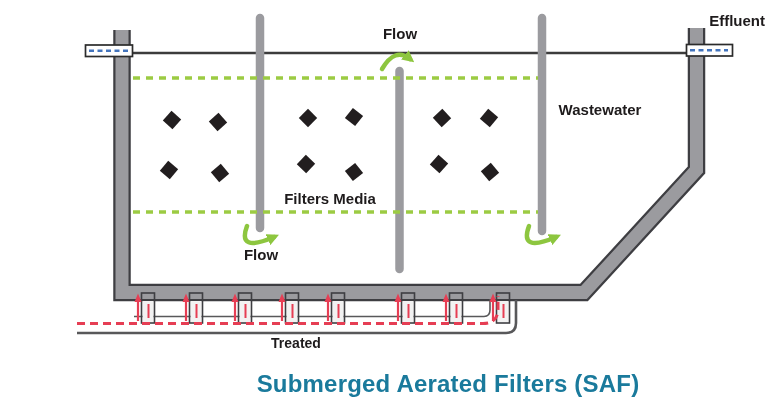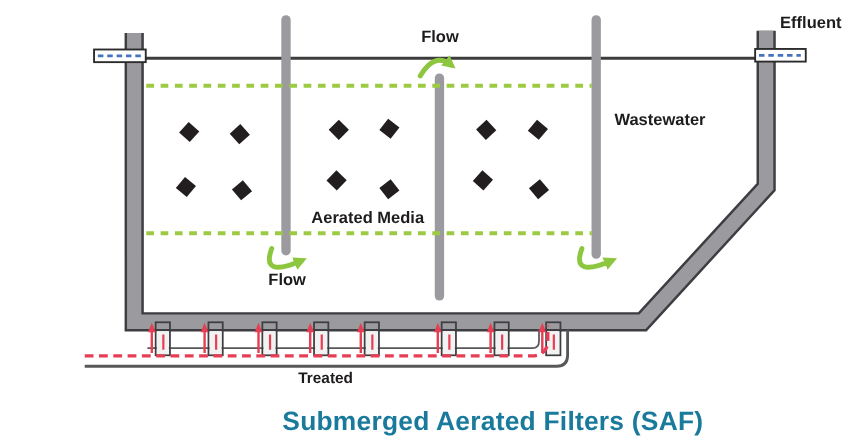--- a/index.html
+++ b/index.html
@@ -149,16 +149,16 @@
     <g>
       <rect x="686.5" y="44.5" width="46" height="11.5" fill="#ffffff" stroke="#2B2B2B" stroke-width="1.7"></rect>
       <line x1="690" y1="50.3" x2="728" y2="50.3" style="stroke:var(--pipe-blue)" stroke-width="2.4" stroke-dasharray="5 3.5"></line>
     </g>
   </svg>
 
   <div class="lbl lbl-effluent">Effluent</div>
   <div class="lbl lbl-flow-top">Flow</div>
   <div class="lbl lbl-flow-bot">Flow</div>
   <div class="lbl lbl-clarifier">Wastewater</div>
-  <div class="lbl lbl-media">Aerated Media</div>
+  <div class="lbl lbl-media">Filters Media</div>
   <div class="lbl lbl-aeration">Treated</div>
   <div class="lbl lbl-title">Submerged Aerated Filters (SAF)</div>
 </div>
 
 </body></html>

